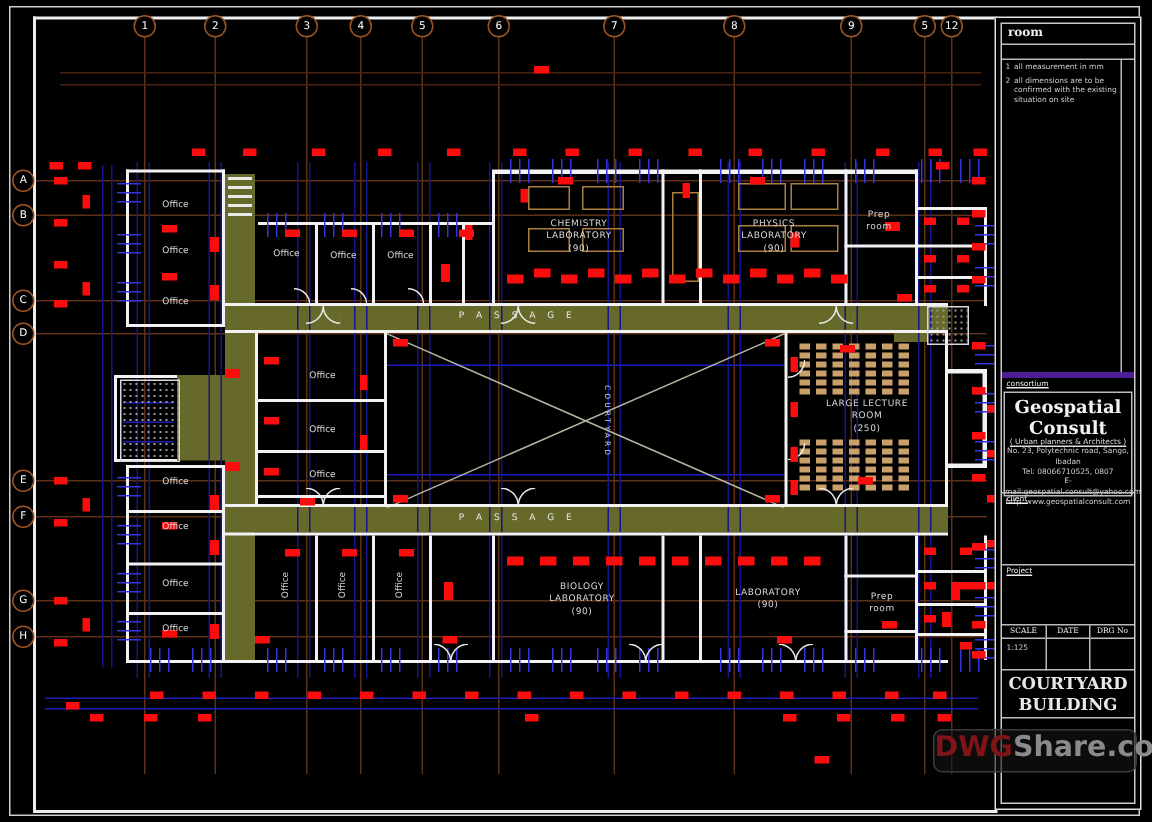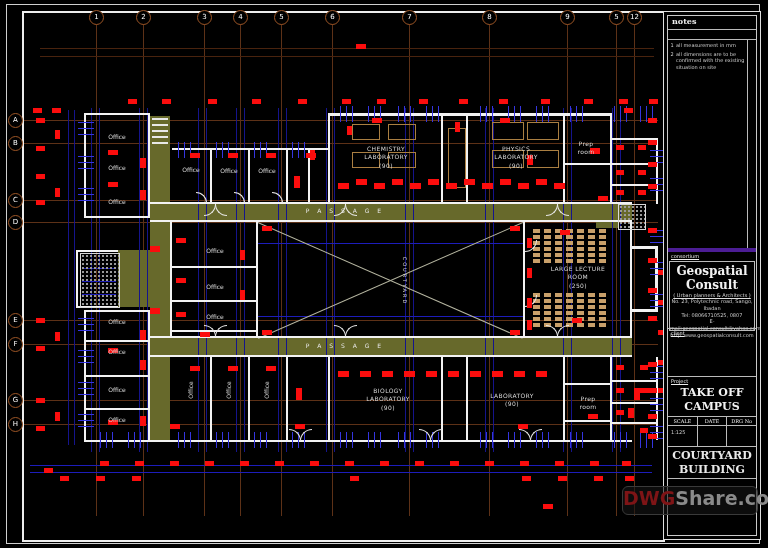--- a/index.html
+++ b/index.html
@@ -663,21 +663,21 @@
 (90)</div>
       <div class="lab" style="left: 512px; top: 400px;">LABORATORY
 (90)</div>
       <div class="lab" style="left: 588px; top: 403px;">Prep
 room</div>
     </div>
 
   <div class="tb">
     <div class="tb-in">
       <div class="tb-notes">
-        <div class="tb-notes-header">notes</div>
+        <div class="tb-notes-header">room</div>
         <div class="tb-notes-sub"></div>
         <div class="tb-notes-body">
           <div class="note">
             <span class="n">1</span>
             <span>all measurement in mm</span>
           </div>
           <div class="note">
             <span class="n">2</span>
             <span>all dimensions are to be confirmed with the existing situation on site</span>
           </div>
@@ -692,22 +692,20 @@
           <div class="firm-line">Tel: 08066710525, 0807</div>
           <div class="firm-line">E-mail:geospatial.consult@yahoo.com</div>
           <div class="firm-line">http:  www.geospatialconsult.com</div>
         </div>
       </div>
       <div class="tb-client">
         <div class="tb-label">client</div>
       </div>
       <div class="tb-project">
         <div class="tb-label">Project</div>
-        <div class="project-name">TAKE OFF
-CAMPUS</div>
       </div>
       <div class="tb-table">
         <div class="tb-col">
           <div class="hd">SCALE</div>
           <div class="val">1:125</div>
         </div>
         <div class="tb-col">
           <div class="hd">DATE</div>
           <div class="val"></div>
         </div>

